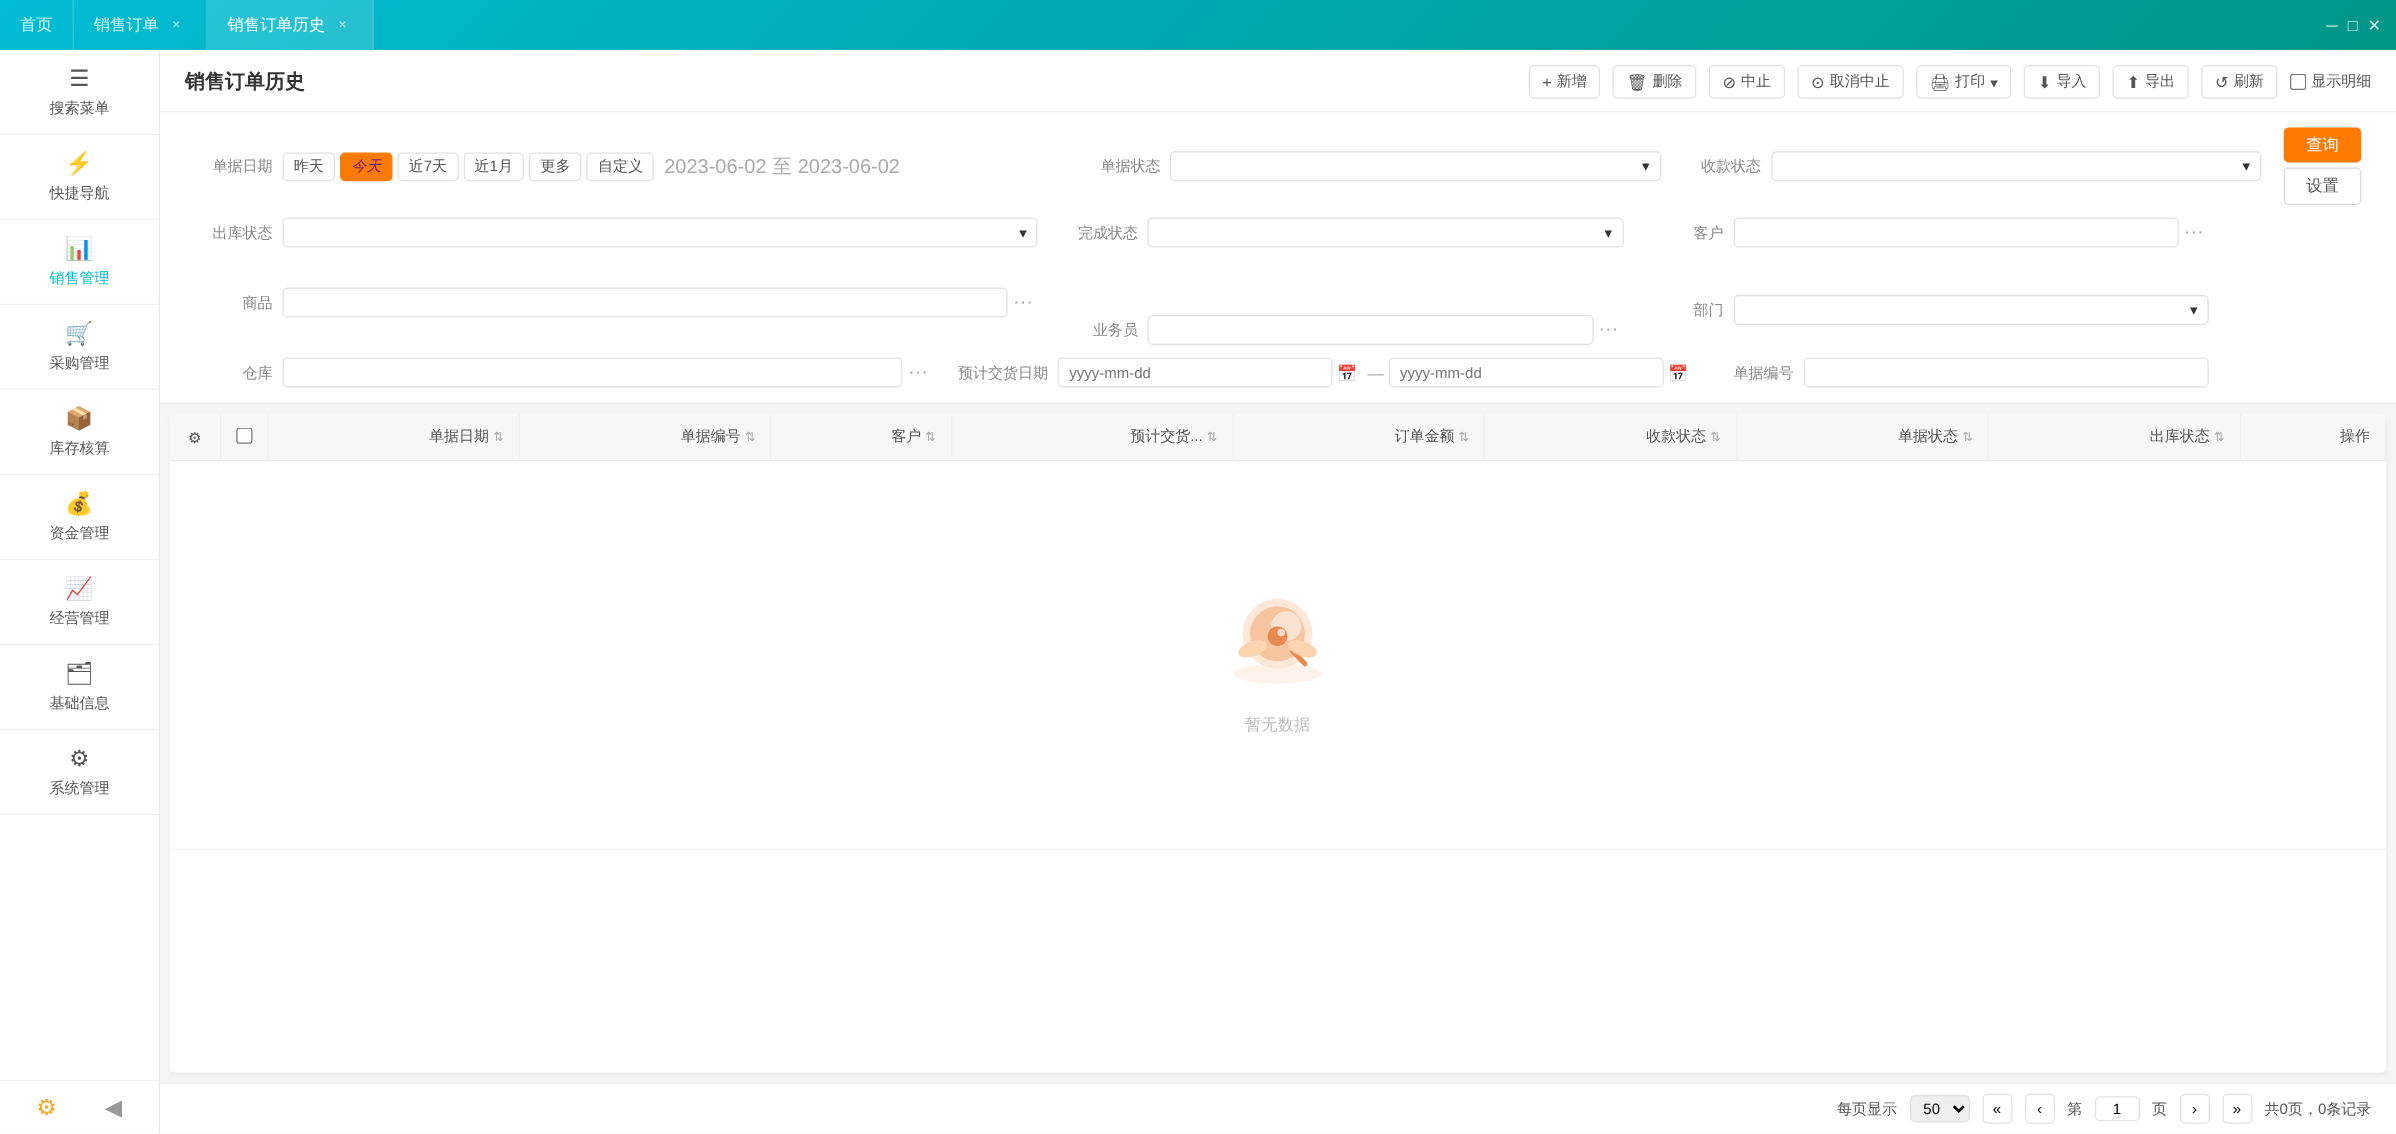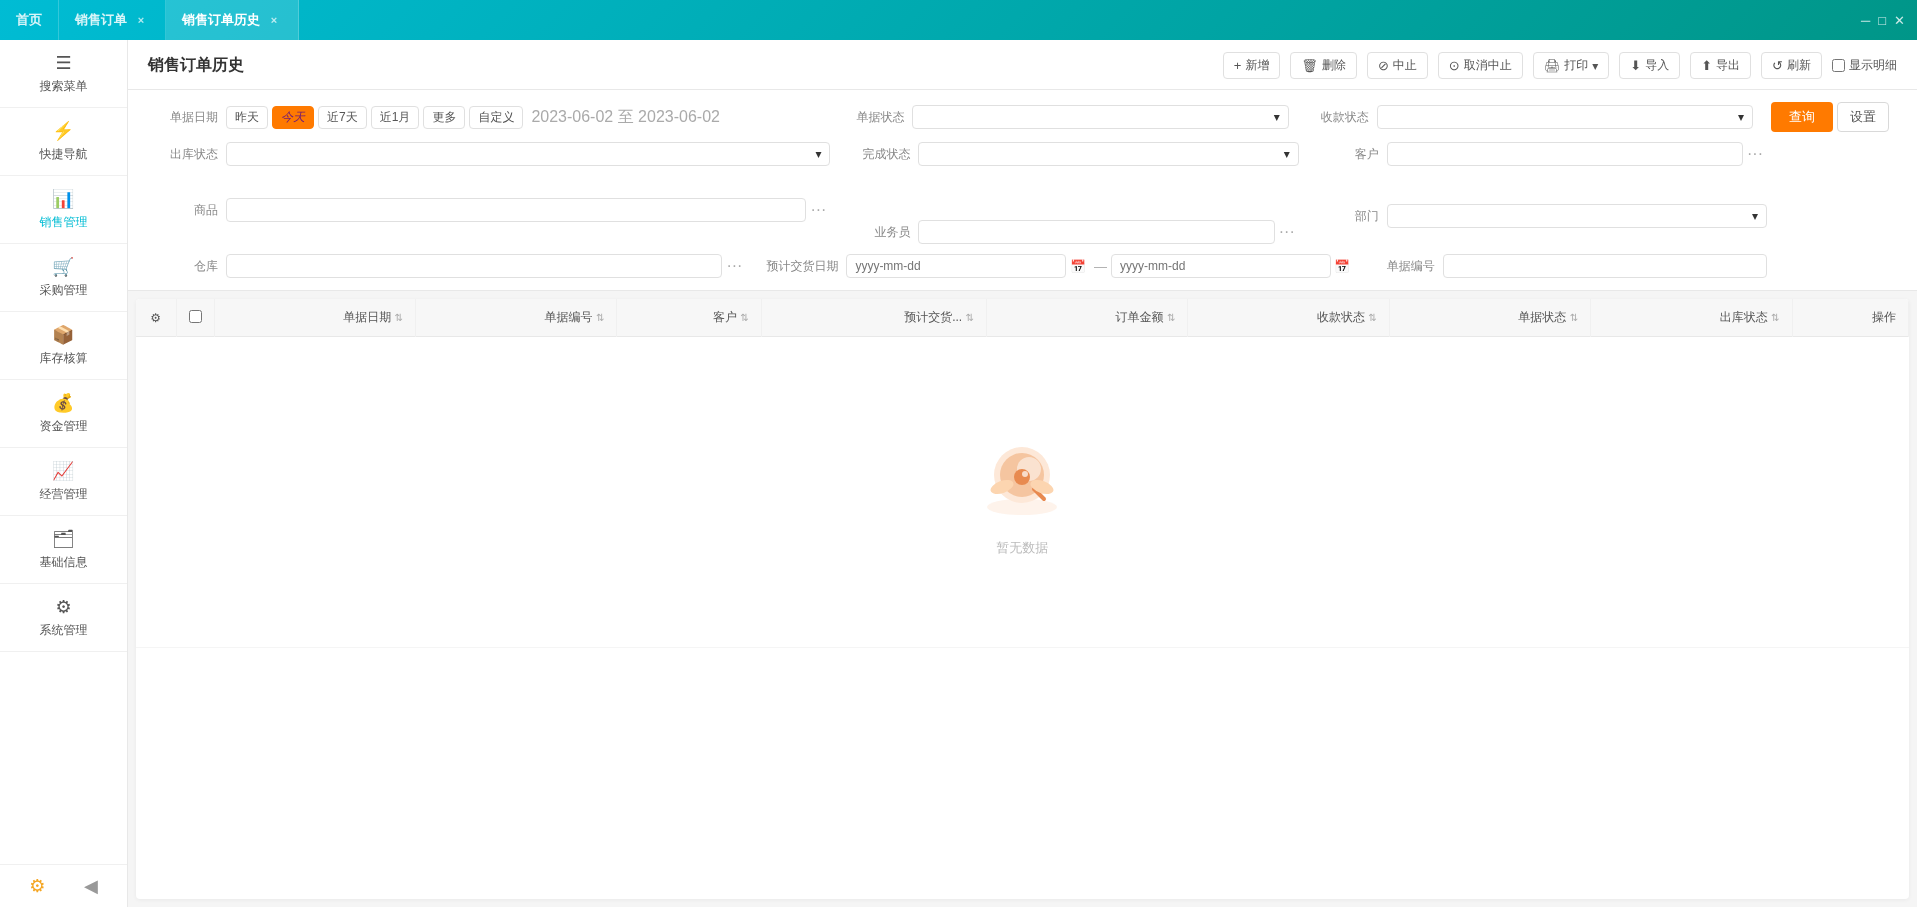--- a/index.html
+++ b/index.html
@@ -15,21 +15,20 @@
     }
     .tab-item {
       display: flex;
       align-items: center;
       padding: 0 16px;
       color: rgba(255,255,255,0.85);
       font-size: 13px;
       cursor: pointer;
       gap: 6px;
       border-right: 1px solid rgba(255,255,255,0.2);
-      font-weight: bold;
     }
     .tab-item.active {
       background: rgba(255,255,255,0.15);
       color: #fff;
     }
     .tab-close {
       width: 16px;
       height: 16px;
       border-radius: 50%;
       display: flex;
@@ -494,21 +493,21 @@
             <span>▾</span>
           </div>
         </div>
         <div class="filter-field" style="flex:1;">
           <span class="filter-label">收款状态</span>
           <div class="filter-select" style="flex:1;">
             <span></span>
             <span>▾</span>
           </div>
         </div>
-        <div style="display:flex;flex-direction:row;gap:4px;padding:0 8px;">
+        <div style="display:flex;flex-direction:column;gap:4px;padding:0 8px;">
           <button class="btn-primary">查询</button>
           <button class="btn-secondary">设置</button>
         </div>
       </div>
 
       <div class="filter-row">
         <div class="filter-field" style="flex:1.5;">
           <span class="filter-label">出库状态</span>
           <div class="filter-select" style="flex:1;">
             <span></span>
@@ -636,14 +635,28 @@
                   <ellipse cx="70" cy="60" rx="12" ry="6" fill="#fcd5b0" transform="rotate(20,70,60)"></ellipse>
                 </svg>
                 <span>暂无数据</span>
               </div>
             </td>
           </tr>
         </tbody>
       </table>
     </div>
 
+    <div class="table-footer">
+      <span>每页显示</span>
+      <select class="page-size-select">
+        <option>50</option>
+      </select>
+      <button class="page-btn">«</button>
+      <button class="page-btn">‹</button>
+      <span>第</span>
+      <input class="page-input" value="1" style="">
+      <span>页</span>
+      <button class="page-btn">›</button>
+      <button class="page-btn">»</button>
+      <span>共0页，0条记录</span>
+    </div>
   </div>
 </div>
 
 </body></html>

